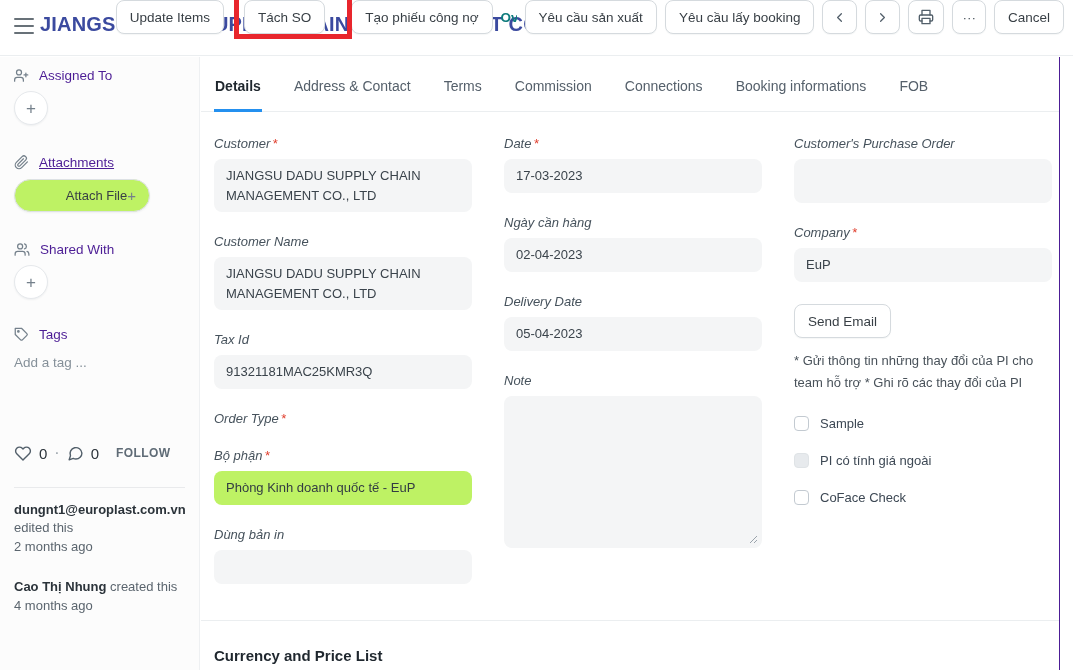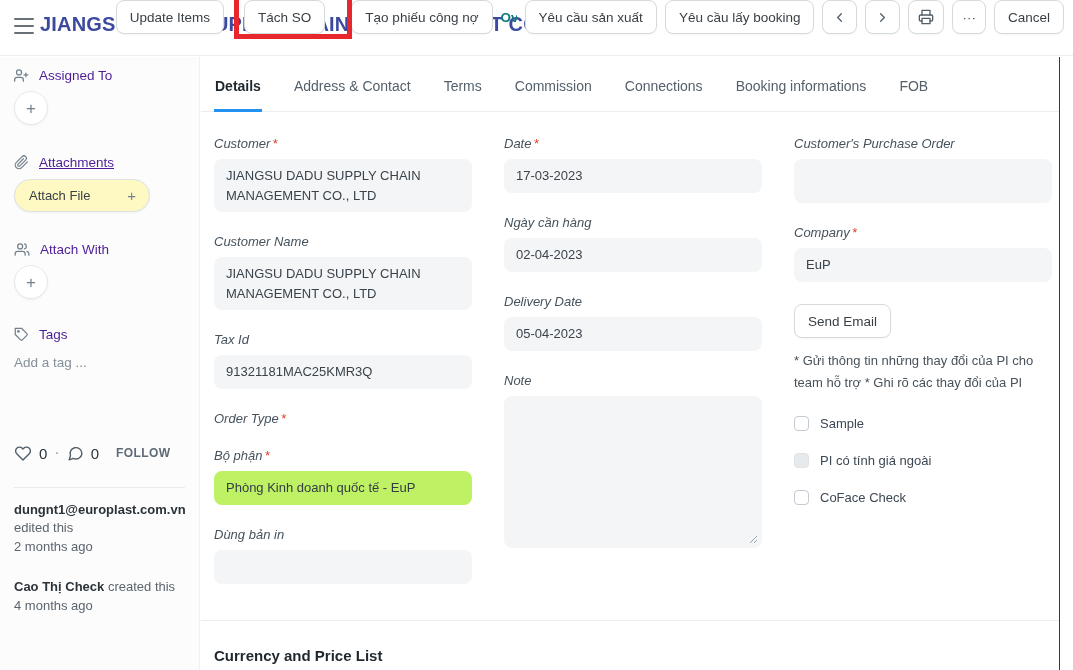--- a/index.html
+++ b/index.html
@@ -31,23 +31,23 @@
   .sidebar { position:absolute; top:57px; left:0; bottom:0; width:200px; background:#fcfcfc;
     border-right:1px solid #eef0f2; padding:11px 14px; }
   .side-label { display:flex; gap:10px; font-size:13.5px;
     color:#4c1d95; font-weight:500; margin-top:20px; }
   .side-label:first-child { margin-top:0; }
   .side-label svg { flex:0 0 auto; }
   .circle-btn { width:34px; height:34px; border-radius:50%; background:#fff;
     border:1px solid #e6e9ec; box-shadow:0 1px 2px rgba(25,39,52,.06); color:#74808b;
     font-size:17px; line-height:1; display:flex; align-items:center; justify-content:center;
     margin-top:8px; cursor:pointer; }
-  .attach-btn { width:136px; height:33px; border-radius:17px; background:#fef9c3;
+  .attach-btn { width:136px; height:33px; border-radius:17px; background:#bef264;
     border:1px solid #dde1e4; box-shadow:0 1px 2px rgba(25,39,52,.05); display:flex;
-    align-items:center; justify-content:space-between; padding:0 13px 0 14px;
+    align-items:center; justify-content:flex-end; padding:0 13px 0 14px;
     font-size:13px; color:#383f45; margin-top:9px; cursor:pointer; }
   .attach-btn .plus { color:#74808b; font-size:15px; }
   .add-tag { margin-top:13px; font-size:13.5px; color:#859099; cursor:pointer; }
   .likes-row { margin-top:74px; display:flex; align-items:center; gap:7px; }
   .likes-row .cnt { font-size:15px; color:#2b333a; }
   .likes-row .dot { color:#9aa3ab; }
   .follow { margin-left:10px; font-size:12px; letter-spacing:.4px; color:#5f6b76;
     font-weight:600; cursor:pointer; }
   .side-divider { border-top:1px solid #e9eaec; margin-top:25px; }
   .activity { margin-top:13px; font-size:13px; line-height:1.42; color:#5b656e; width:168px; }
@@ -155,21 +155,21 @@
     <span class="plus">+</span>
   </div>
 
   <div class="side-label" style="margin-top:30px;">
     <svg class="icn" width="16" height="15" viewBox="0 0 24 24">
         <path d="M17 21v-2a4 4 0 0 0-4-4H5a4 4 0 0 0-4 4v2"></path>
         <circle cx="9" cy="7" r="4"></circle>
         <path d="M23 21v-2a4 4 0 0 0-3-3.87"></path>
         <path d="M16 3.13a4 4 0 0 1 0 7.75"></path>
       </svg>
-    <span>Attach With</span>
+    <span>Shared With</span>
   </div>
   <div class="circle-btn">+</div>
 
   <div class="side-label" style="margin-top:28px;">
     <svg class="icn" width="15" height="15" viewBox="0 0 24 24">
         <path d="M20.59 13.41l-7.17 7.17a2 2 0 0 1-2.83 0L2 12V2h10l8.59 8.59a2 2 0 0 1 0 2.82z"></path>
         <circle cx="7" cy="7" r="1.2"></circle>
       </svg>
     <span>Tags</span>
   </div>
@@ -189,21 +189,21 @@
   </div>
 
   <div class="side-divider"></div>
 
   <div class="activity">
     <span class="usr">dungnt1@europlast.com.vn</span>
     <span>edited this</span><br>
     <span>2 months ago</span>
   </div>
   <div class="activity">
-    <span class="usr">Cao Thị Check</span>
+    <span class="usr">Cao Thị Nhung</span>
     <span>created this</span><br>
     <span>4 months ago</span>
   </div>
 </div>
 
 <div class="main">
   <div class="tabs">
     <div class="tab active">Details</div>
     <div class="tab">Address &amp; Contact</div>
     <div class="tab">Terms</div>

